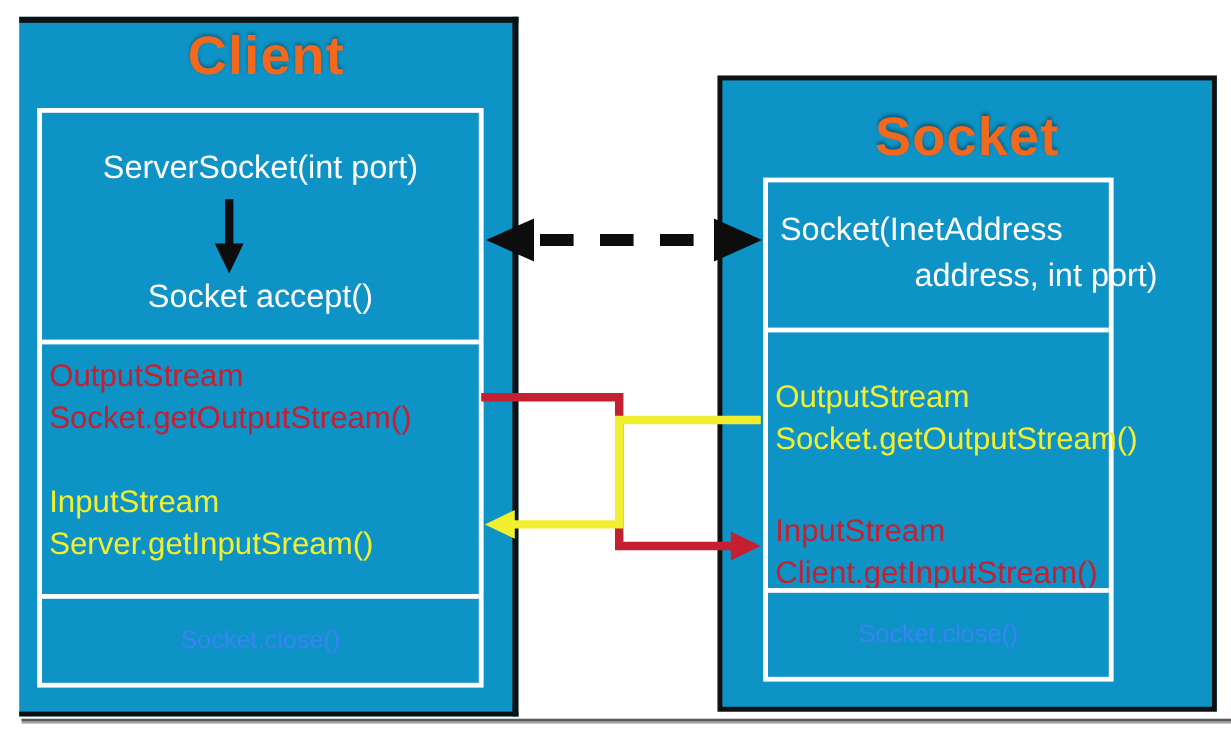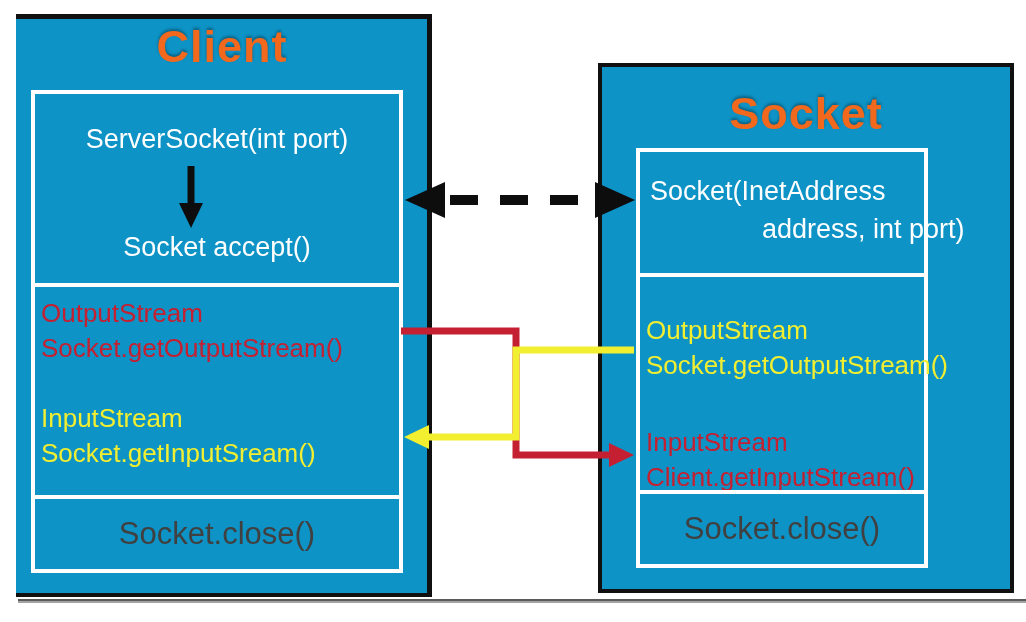--- a/index.html
+++ b/index.html
@@ -29,21 +29,21 @@
   #srv-sec2{height:212px;}
   #srv-sec3{flex:1;display:flex;align-items:center;justify-content:center;}
   #cli-sec1{height:121px;}
   #cli-sec2{height:217px;}
   #cli-sec3{flex:1;display:flex;align-items:center;justify-content:center;}
   .white-text{color:#ffffff;font-size:27px;}
   .centered-line{position:absolute;left:0;width:100%;text-align:center;}
   .stream-block{position:absolute;font-size:26px;line-height:35px;white-space:nowrap;}
   .red-text{color:#c42032;}
   .yellow-text{color:#f2ee30;}
-  .close-text{color:#404040;font-size:31px;}
+  .close-text{color:#3b82f6;font-size:21px;}
   .ctor-line{position:absolute;white-space:nowrap;}
   #arrow-layer{position:absolute;left:0;top:0;width:1026px;height:622px;z-index:5;pointer-events:none;}
   #baseline{
     position:absolute;left:18px;top:599px;width:1008px;height:4px;box-sizing:border-box;
     background:#a3a3a3;border-top:2px solid #5a5a5a;z-index:1;
   }
 </style>
 </head>
 <body>
 
@@ -57,21 +57,21 @@
       <div class="white-text centered-line" style="top:30px;">ServerSocket(int port)</div>
       <div class="white-text centered-line" style="top:138px;">Socket accept()</div>
     </div>
     <div class="section divided" id="srv-sec2">
       <div class="stream-block red-text" style="top:9px;left:6px;">
         <div>OutputStream</div>
         <div>Socket.getOutputStream()</div>
       </div>
       <div class="stream-block yellow-text" style="top:114px;left:6px;">
         <div>InputStream</div>
-        <div>Socket.getInputSream()</div>
+        <div>Server.getInputSream()</div>
       </div>
     </div>
     <div class="section divided" id="srv-sec3">
       <div class="close-text">Socket.close()</div>
     </div>
   </div>
 
   <div class="box" id="client-box"></div>
   <div class="box-title" id="client-title">Socket</div>
 

